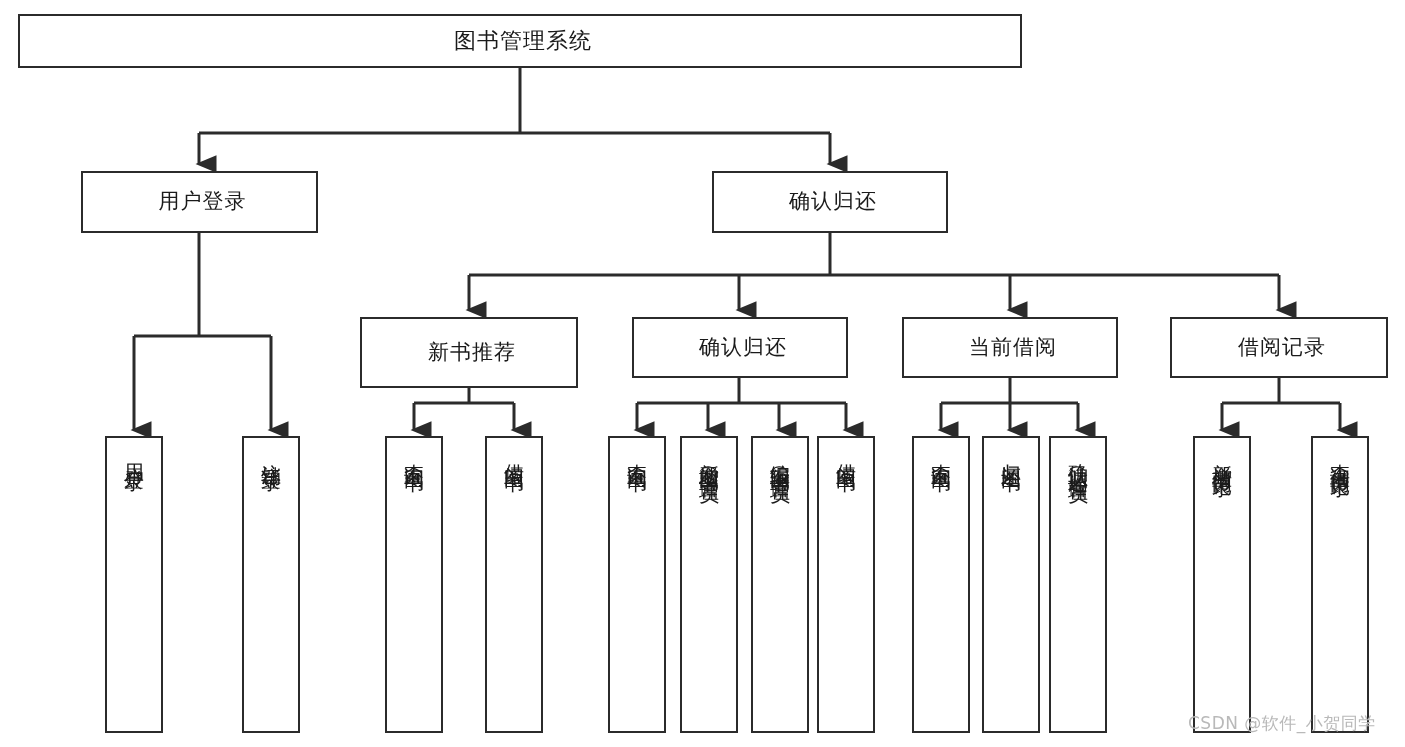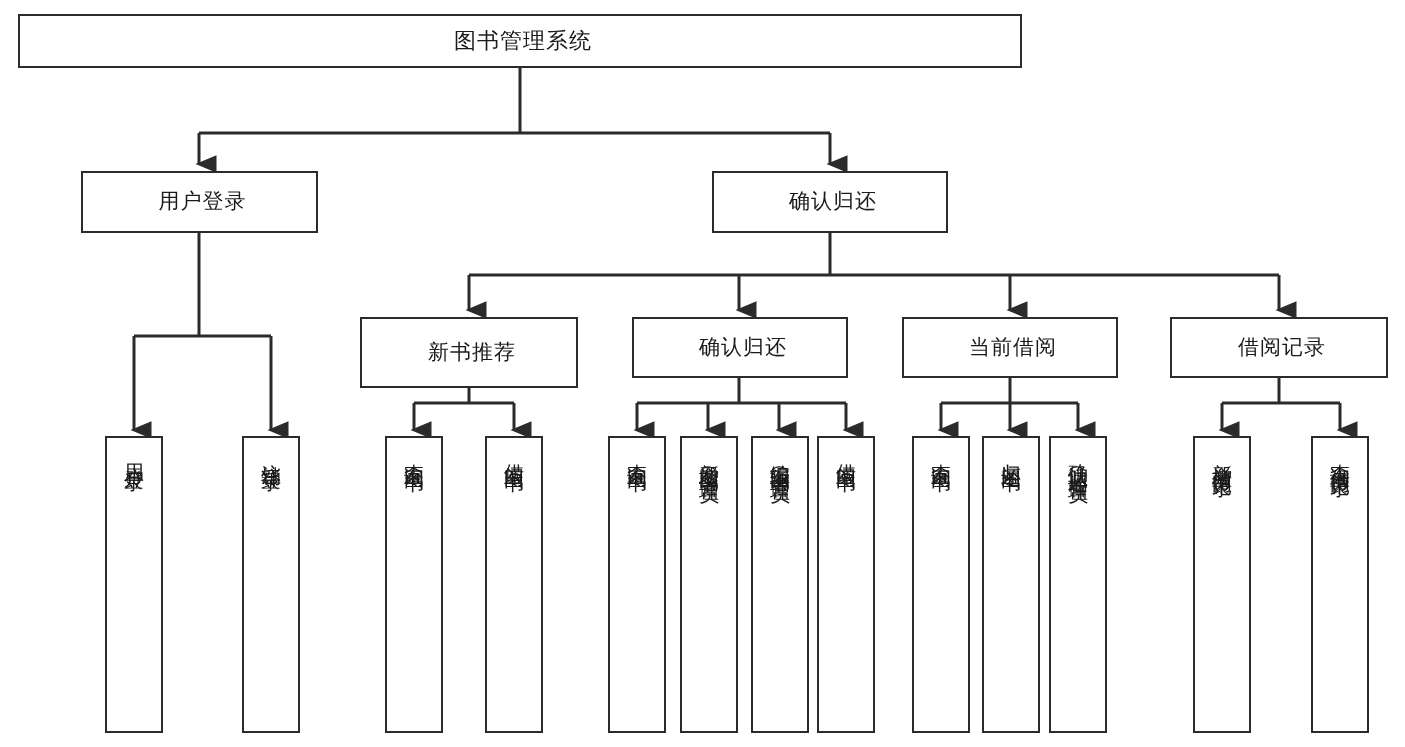--- a/index.html
+++ b/index.html
@@ -189,14 +189,15 @@
   </div>
 
   <div class="node v" style="left:1193px; top:436px; width:58px; height:297px;">
     <span class="vtext">新增借阅记录</span>
   </div>
 
   <div class="node v" style="left:1311px; top:436px; width:58px; height:297px;">
     <span class="vtext">查询借阅记录</span>
   </div>
 
+  <div class="watermark">CSDN @软件_小贺同学</div>
 
 </div>
 
 </body></html>

